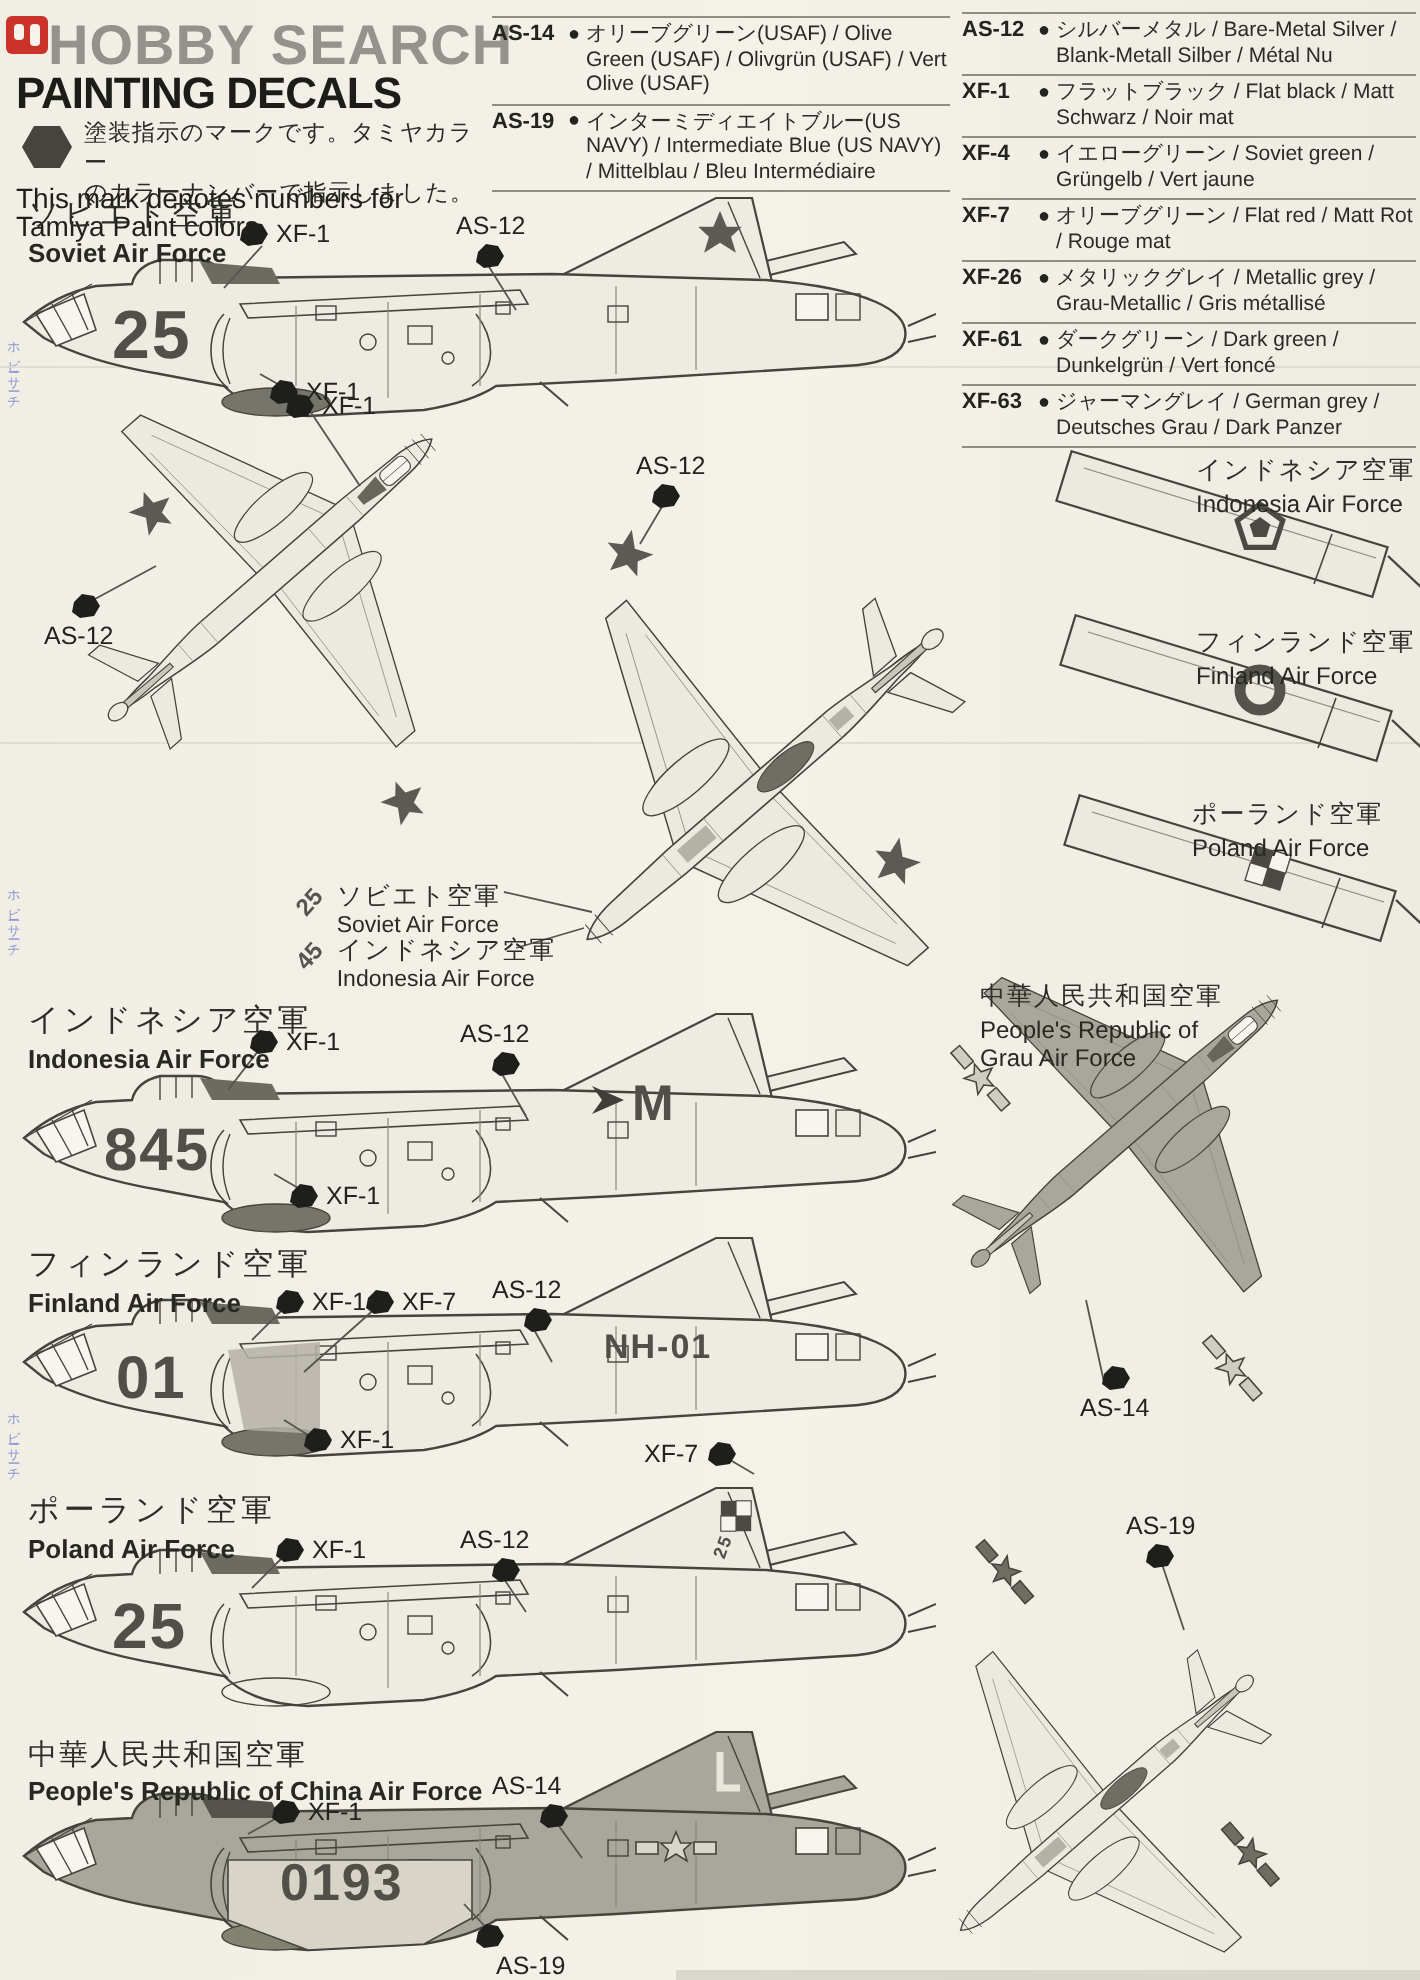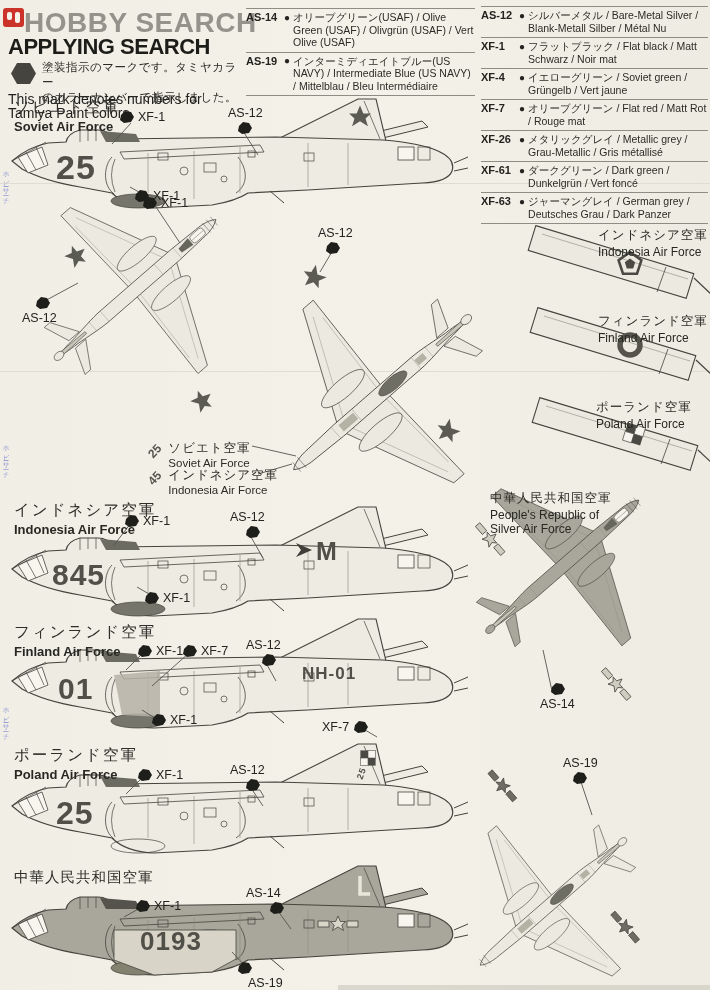--- a/index.html
+++ b/index.html
@@ -141,21 +141,21 @@
   <div class="vwm" style="top:440px;height:52px">ホビーサーチ</div>
   <div class="vwm" style="top:702px;height:52px">ホビーサーチ</div>
   <div class="fold" style="top:183px"></div>
   <div class="fold" style="top:371px"></div>
   <div class="scanedge"></div>
 
   <div class="titlebox">
     <div class="t1wrap">
       <span class="wmark">HOBBY SEARCH</span>
     </div>
-    <div class="title">APPLYING SEARCH</div>
+    <div class="title">PAINTING DECALS</div>
   </div>
 
   <div class="notebox">
     <svg class="abs" style="left:2px;top:2px" width="27" height="23" viewBox="0 0 27 23">
       <polygon points="7,1 20,1 26,11.5 20,22 7,22 1,11.5" fill="#45443e"></polygon>
     </svg>
     <div class="note-jp">
       <div>塗装指示のマークです。タミヤカラー</div>
       <div>のカラーナンバーで指示しました。</div>
     </div>
@@ -354,39 +354,40 @@
   <div class="sq" style="left:14px;top:622px">
     <div class="sq-jp">フィンランド空軍</div>
     <div class="sq-en">Finland Air Force</div>
   </div>
   <div class="sq" style="left:14px;top:745px">
     <div class="sq-jp">ポーランド空軍</div>
     <div class="sq-en">Poland Air Force</div>
   </div>
   <div class="sq" style="left:14px;top:868px">
     <div class="sq-jp" style="font-size:14.5px;letter-spacing:1px">中華人民共和国空軍</div>
+    <div class="sq-en">People's Republic of China Air Force</div>
   </div>
 
   <div class="wp-label" style="left:598px;top:227px">
     <div class="wp-jp">インドネシア空軍</div>
     <div class="wp-en">Indonesia Air Force</div>
   </div>
   <div class="wp-label" style="left:598px;top:313px">
     <div class="wp-jp">フィンランド空軍</div>
     <div class="wp-en">Finland Air Force</div>
   </div>
   <div class="wp-label" style="left:596px;top:399px">
     <div class="wp-jp">ポーランド空軍</div>
     <div class="wp-en">Poland Air Force</div>
   </div>
 
   <div class="wp-label" style="left:490px;top:490px;width:130px">
     <div class="wp-jp">中華人民共和国空軍</div>
     <div class="wp-en">People's Republic of</div>
-    <div class="wp-en" style="margin-top:0">Silver Air Force</div>
+    <div class="wp-en" style="margin-top:0">Grau Air Force</div>
   </div>
 
   <div class="nref" style="left:148px;top:440px">
     <span class="nref-num">25</span>
     <span>
       <div class="nref-jp">ソビエト空軍</div>
       <div class="nref-en">Soviet Air Force</div>
     </span>
   </div>
   <div class="nref" style="left:148px;top:467px">

